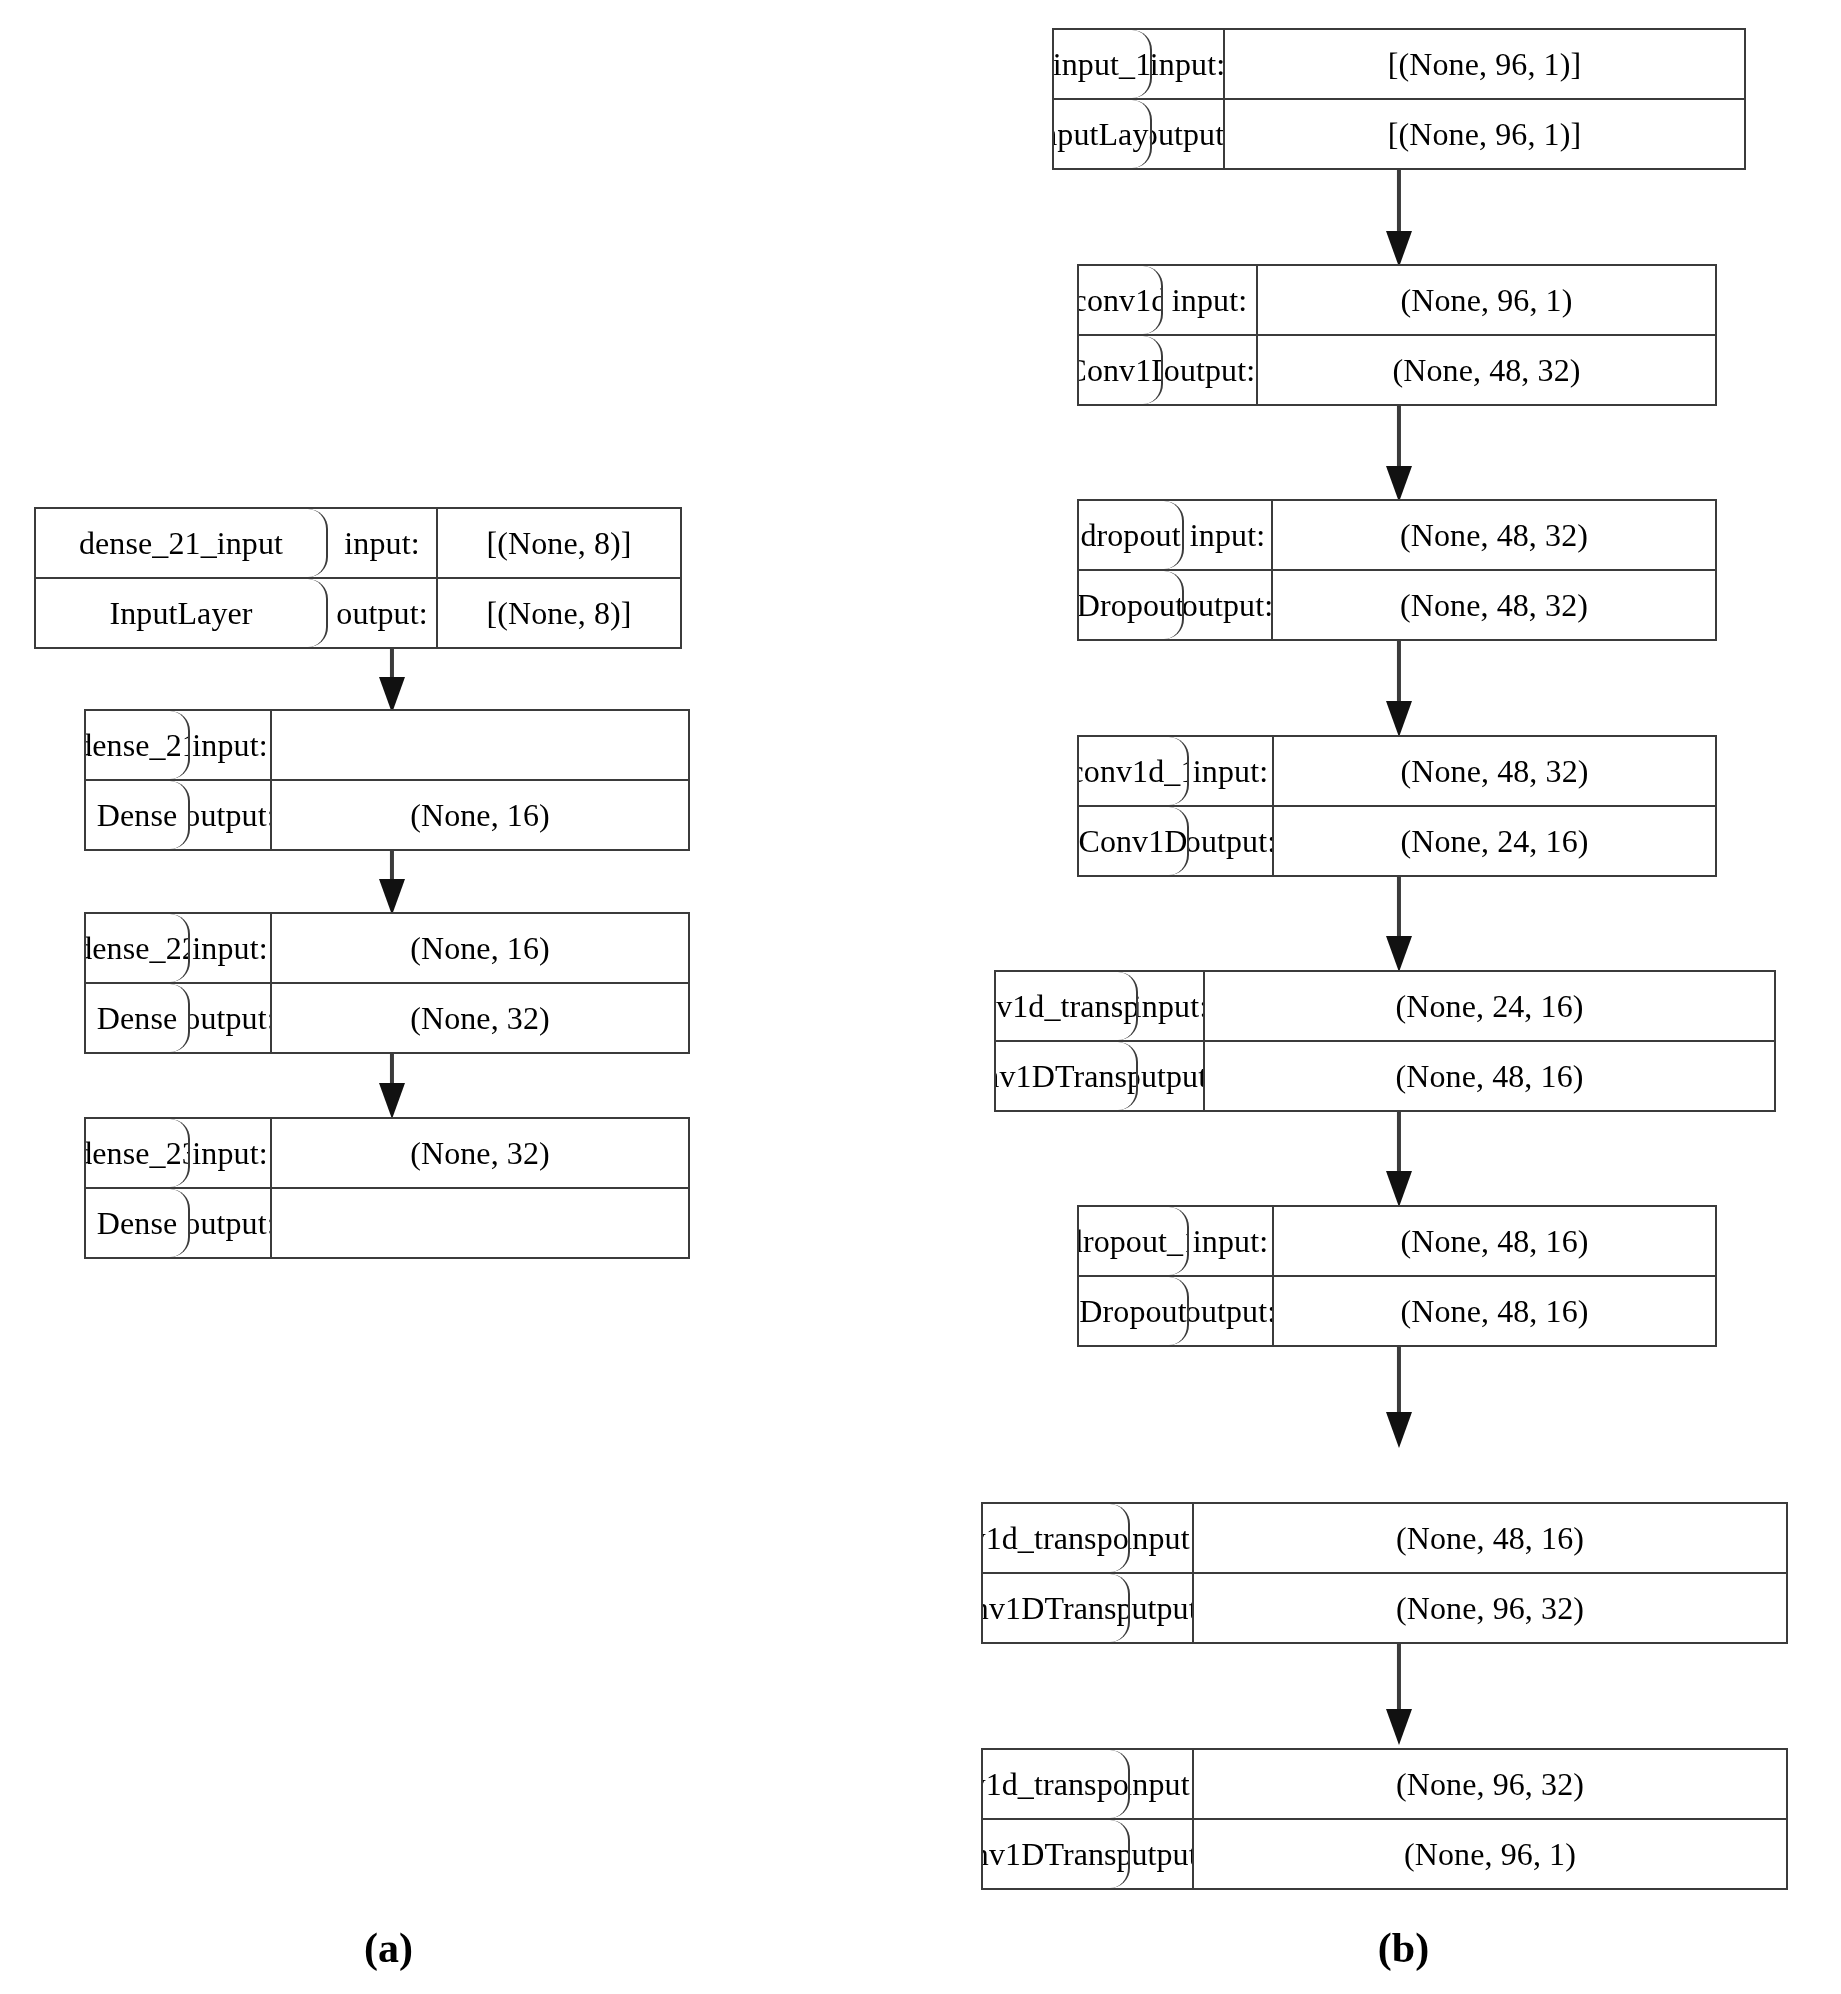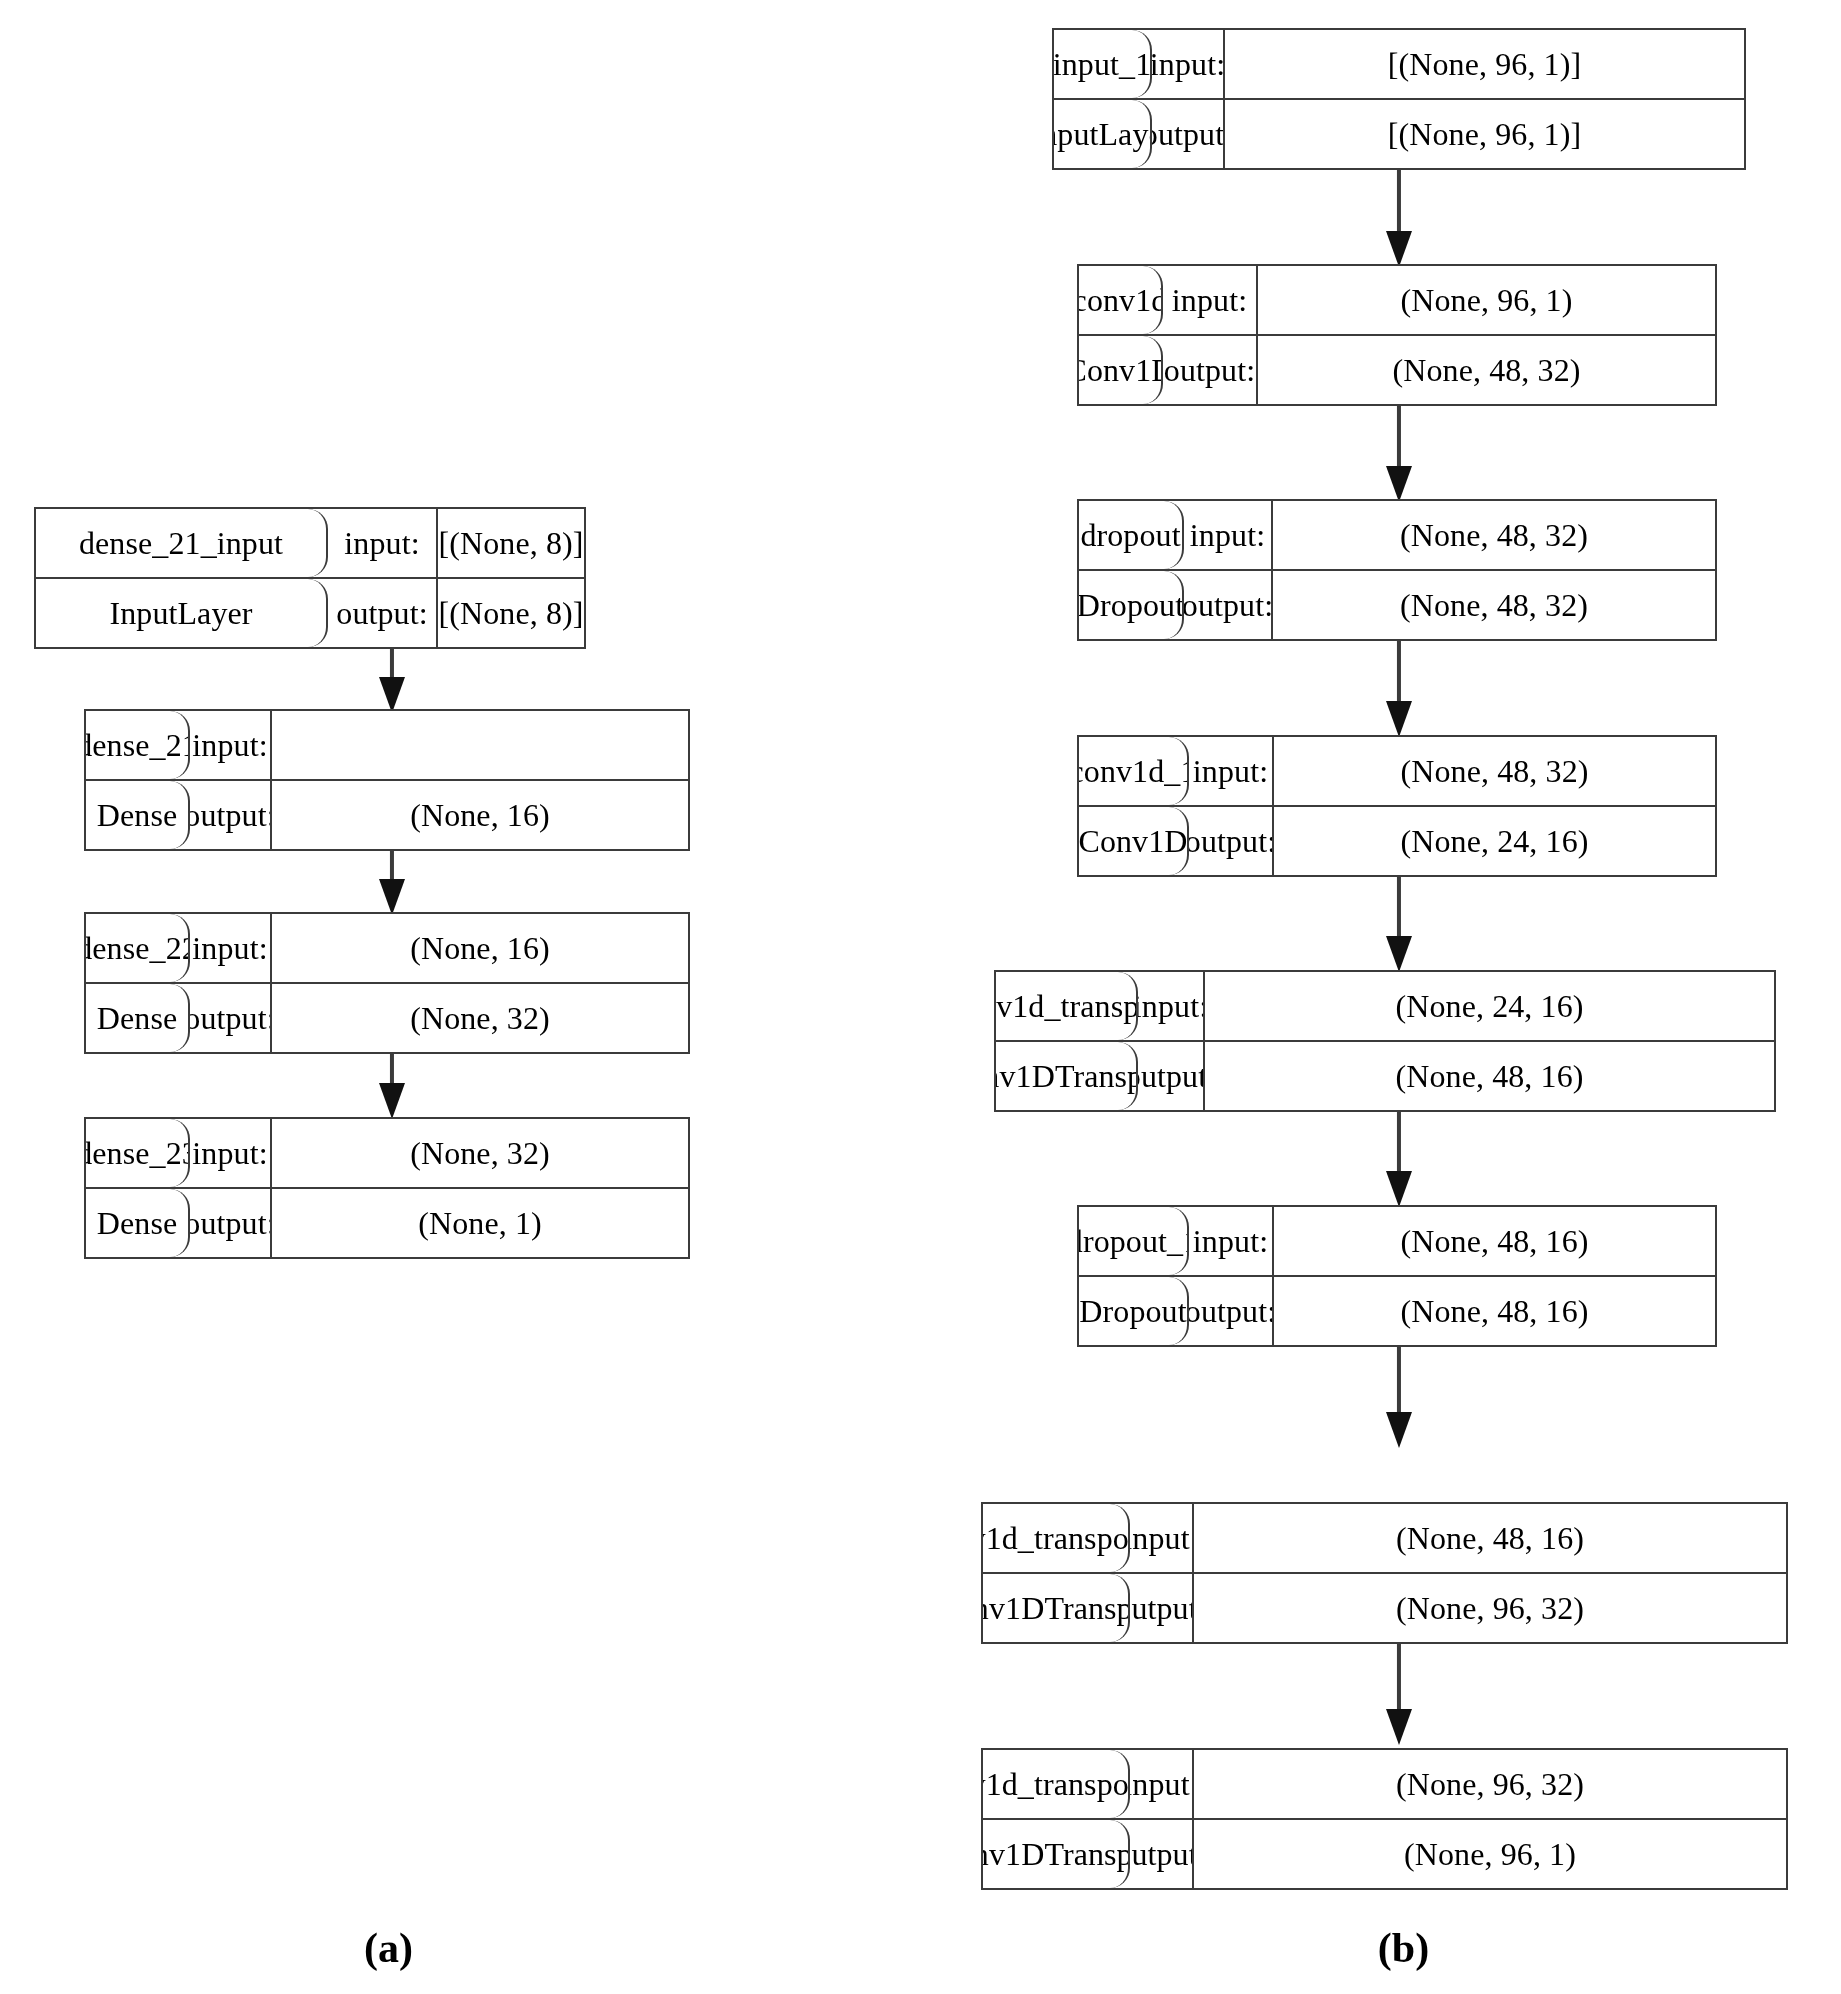--- a/index.html
+++ b/index.html
@@ -85,21 +85,21 @@
     text-align: center;
     line-height: 1;
     white-space: nowrap;
   }
 </style>
 </head>
 <body>
 
 <div class="canvas">
 
-  <div class="node" style="left:34px; top:507px; width:552px; height:142px;">
+  <div class="node" style="left:34px; top:507px; width:648px; height:142px;">
     <div class="node-row top">
       <div class="cell c-name" style="width:292px;">dense_21_input</div>
       <div class="cell c-io" style="width:110px;">input:</div>
       <div class="cell c-shape" style="flex:1;">[(None, 8)]</div>
     </div>
     <div class="node-row">
       <div class="cell c-name" style="width:292px;">InputLayer</div>
       <div class="cell c-io" style="width:110px;">output:</div>
       <div class="cell c-shape" style="flex:1;">[(None, 8)]</div>
     </div>
@@ -147,21 +147,20 @@
 
   <div class="node" style="left:84px; top:1117px; width:606px; height:142px;">
     <div class="node-row top">
       <div class="cell c-name" style="width:104px;">dense_23</div>
       <div class="cell c-io" style="width:82px;">input:</div>
       <div class="cell c-shape" style="flex:1;">(None, 32)</div>
     </div>
     <div class="node-row">
       <div class="cell c-name" style="width:104px;">Dense</div>
       <div class="cell c-io" style="width:82px;">output:</div>
-      <div class="cell c-shape" style="flex:1;">(None, 1)</div>
     </div>
   </div>
 
   <div class="caption" style="left:295px; top:1927px; width:187px;">(a)</div>
 
   <div class="node" style="left:1052px; top:28px; width:694px; height:142px;">
     <div class="node-row top">
       <div class="cell c-name" style="width:98px;">input_1</div>
       <div class="cell c-io" style="width:73px;">input:</div>
       <div class="cell c-shape" style="flex:1;">[(None, 96, 1)]</div>

